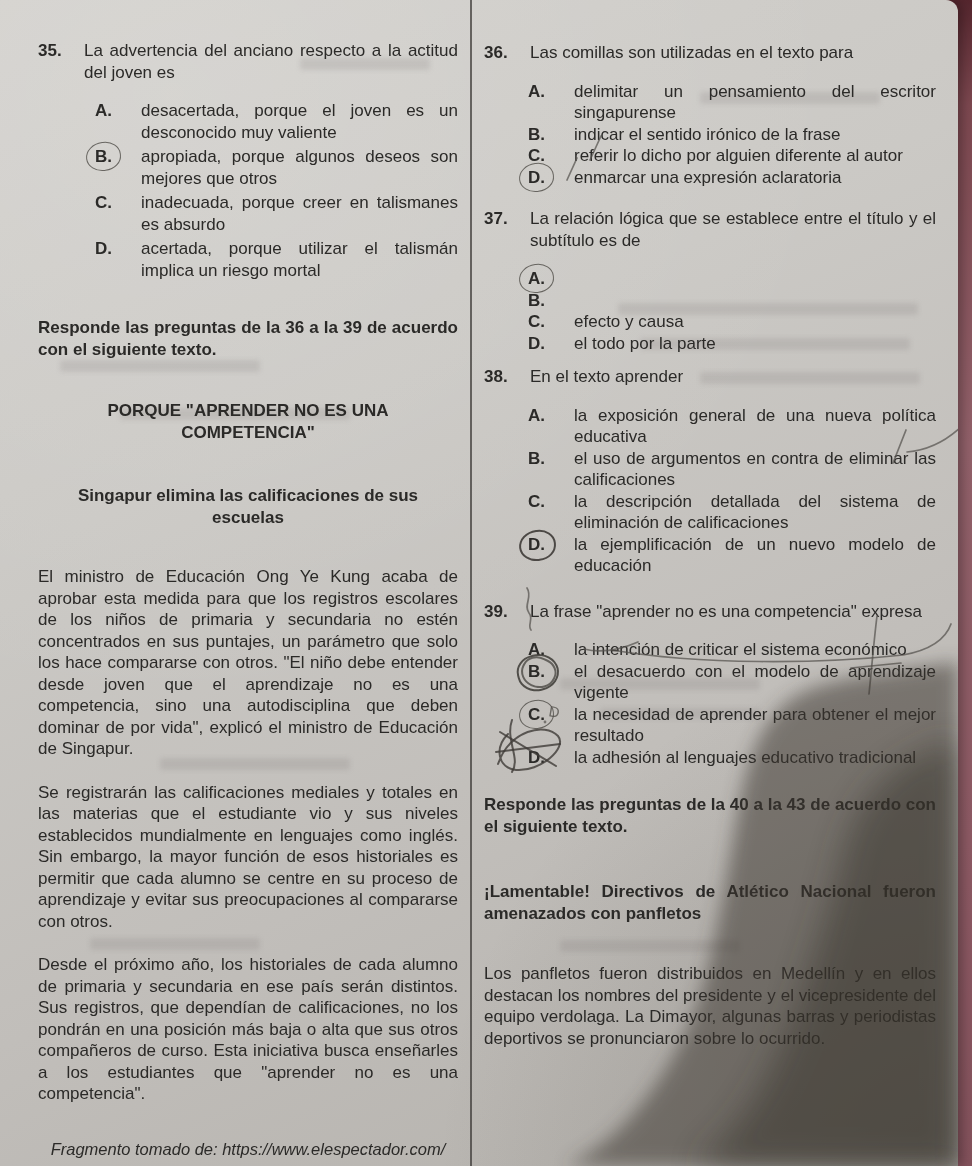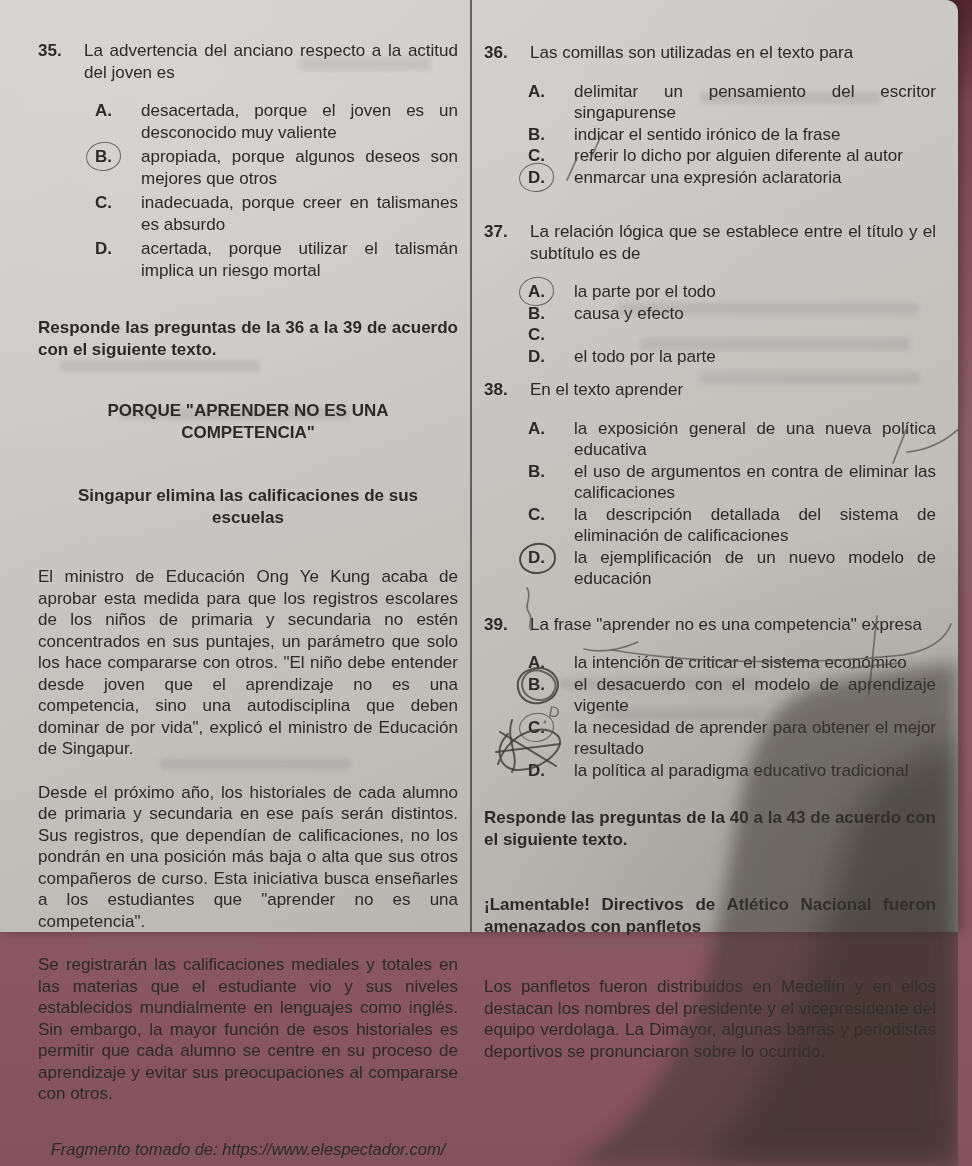--- a/index.html
+++ b/index.html
@@ -7,21 +7,21 @@
     font-family:"Liberation Sans", sans-serif;
     background:#6b3a42;
   }
   .stage{
     position:relative;
     width:972px;height:1166px;
     overflow:hidden;
     background:linear-gradient(180deg,#55262e 0%,#7d4850 9%,#92616a 38%,#8d5a64 72%,#84525c 100%);
   }
   .paper{
-    position:absolute;left:0;top:0;width:958px;height:932px;
+    position:absolute;left:0;top:0;width:958px;height:1166px;
     background:
       radial-gradient(120% 90% at 18% 8%, rgba(255,255,255,.12), transparent 60%),
       radial-gradient(95% 80% at 98% 100%, rgba(60,55,50,.22), transparent 55%),
       linear-gradient(155deg,#d3d1cd 0%,#cbc9c5 35%,#c1beba 65%,#b3b0ab 100%);
     border-radius:0 12px 0 0;
     box-shadow:4px 0 12px rgba(0,0,0,.3);
     color:#2b2a28;
     font-size:17px;line-height:21.5px;
   }
   .divider{
@@ -64,21 +64,21 @@
   .instruction{font-weight:700;text-align:justify;}
   .col-left .instruction{margin-top:36px;}
   .col-right .instruction{margin-top:26px;}
   .c-title{font-weight:700;text-align:center;}
   #heading-porque{margin-top:40px;padding:0 20px;}
   #title-singapur{margin-top:42px;padding:0 30px;}
   .para{text-align:justify;}
   #para-1{margin-top:38px;}
   #para-2,#para-3{margin-top:22px;}
   .source{margin-top:33px;font-style:italic;text-align:center;font-size:16.5px;line-height:23px;}
-  #q37{margin-top:33px;}
+  #q37{margin-top:20px;}
   #q38{margin-top:12px;}
   #q39{margin-top:24px;}
   .r-title{font-weight:700;text-align:justify;margin-top:44px;}
   .r-para{margin-top:39px;}
 
   
   .ghost{position:absolute;background:rgba(110,108,104,.16);filter:blur(2.5px);border-radius:3px;}
 
   .overlay,.shadow-svg{position:absolute;left:0;top:0;pointer-events:none;}
 </style>
@@ -129,22 +129,22 @@
           </div>
         </div>
       </section>
 
       <p class="instruction">Responde las preguntas de la 36 a la 39 de acuerdo con el siguiente texto.</p>
 
       <div class="c-title" id="heading-porque">PORQUE "APRENDER NO ES UNA COMPETENCIA"</div>
       <div class="c-title" id="title-singapur">Singapur elimina las calificaciones de sus escuelas</div>
 
       <p class="para" id="para-1">El ministro de Educación Ong Ye Kung acaba de aprobar esta medida para que los registros escolares de los niños de primaria y secundaria no estén concentrados en sus puntajes, un parámetro que solo los hace compararse con otros. "El niño debe entender desde joven que el aprendizaje no es una competencia, sino una autodisciplina que deben dominar de por vida", explicó el ministro de Educación de Singapur.</p>
+      <p class="para" id="para-3">Se registrarán las calificaciones mediales y totales en las materias que el estudiante vio y sus niveles establecidos mundialmente en lenguajes como inglés. Sin embargo, la mayor función de esos historiales es permitir que cada alumno se centre en su proceso de aprendizaje y evitar sus preocupaciones al compararse con otros.</p>
       <p class="para" id="para-2">Desde el próximo año, los historiales de cada alumno de primaria y secundaria en ese país serán distintos. Sus registros, que dependían de calificaciones, no los pondrán en una posición más baja o alta que sus otros compañeros de curso. Esta iniciativa busca enseñarles a los estudiantes que "aprender no es una competencia".</p>
-      <p class="para" id="para-3">Se registrarán las calificaciones mediales y totales en las materias que el estudiante vio y sus niveles establecidos mundialmente en lenguajes como inglés. Sin embargo, la mayor función de esos historiales es permitir que cada alumno se centre en su proceso de aprendizaje y evitar sus preocupaciones al compararse con otros.</p>
 
       <p class="source">Fragmento tomado de: https://www.elespectador.com/ noticias/educacion/singapur-elimina-las-calificaciones- de-sus-escuelas-articulo-817847 (Adaptado)</p>
     </div>
 
     <div class="col col-right">
 
       <section class="question" id="q36">
         <div class="q-head">
           <span class="q-num">36.</span>
           <span class="q-text">Las comillas son utilizadas en el texto para</span>
@@ -170,28 +170,27 @@
       </section>
 
       <section class="question" id="q37">
         <div class="q-head">
           <span class="q-num">37.</span>
           <span class="q-text">La relación lógica que se establece entre el título y el subtítulo es de</span>
         </div>
         <div class="options">
           <div class="option">
             <span class="letter circled">A.</span>
-            <span class="opt-text">la parte por el todo</span>
           </div>
           <div class="option">
             <span class="letter">B.</span>
-            <span class="opt-text">causa y efecto</span>
-          </div>
-          <div class="option">
-            <span class="letter">C.</span>
+          </div>
+          <div class="option">
+            <span class="letter">C.</span>
+            <span class="opt-text">efecto y causa</span>
           </div>
           <div class="option">
             <span class="letter">D.</span>
             <span class="opt-text">el todo por la parte</span>
           </div>
         </div>
       </section>
 
       <section class="question" id="q38">
         <div class="q-head">
@@ -231,21 +230,21 @@
           <div class="option">
             <span class="letter scribbled">B.</span>
             <span class="opt-text">el desacuerdo con el modelo de aprendizaje vigente</span>
           </div>
           <div class="option">
             <span class="letter circled">C.</span>
             <span class="opt-text">la necesidad de aprender para obtener el mejor resultado</span>
           </div>
           <div class="option">
             <span class="letter">D.</span>
-            <span class="opt-text">la política al paradigma educativo tradicional</span>
+            <span class="opt-text">la adhesión al lenguajes educativo tradicional</span>
           </div>
         </div>
       </section>
 
       <p class="instruction">Responde las preguntas de la 40 a la 43 de acuerdo con el siguiente texto.</p>
       <div class="r-title">¡Lamentable! Directivos de Atlético Nacional fueron amenazados con panfletos</div>
       <p class="para r-para">Los panfletos fueron distribuidos en Medellín y en ellos destacan los nombres del presidente y el vicepresidente del equipo verdolaga. La Dimayor, algunas barras y periodistas deportivos se pronunciaron sobre lo ocurrido.</p>
     </div>
 
     <svg class="overlay" width="958" height="1166" viewBox="0 0 958 1166">

